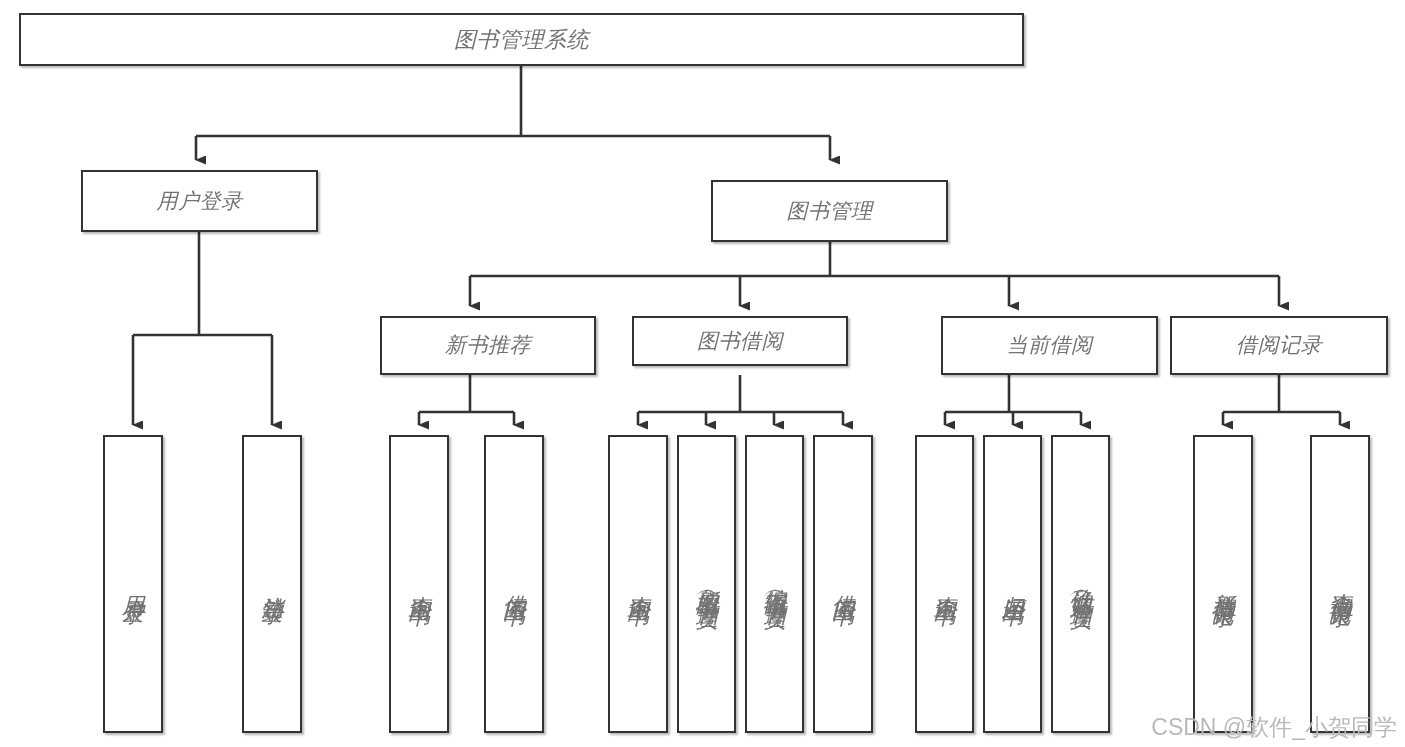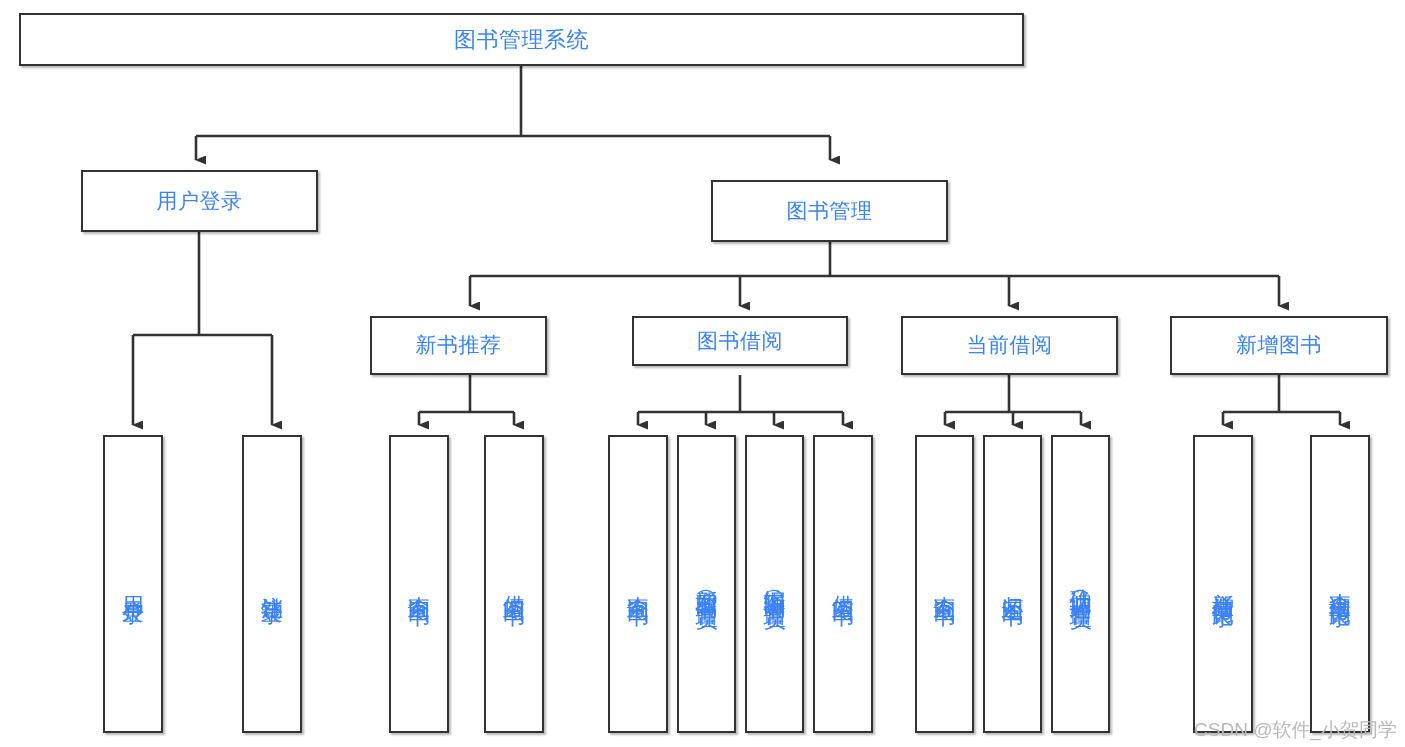--- a/index.html
+++ b/index.html
@@ -30,42 +30,43 @@
     box-sizing: border-box;
     border: 2px solid #333333;
     background: #ffffff;
     box-shadow: 2px 2px 2px rgba(0,0,0,0.28);
     display: flex;
     align-items: center;
     justify-content: center;
     overflow: hidden;
   }
   .node .label {
-    color: #3b82f6;
+    color: #737373;
     font-size: 21px;
     line-height: 1.18;
     letter-spacing: 0.5px;
     white-space: nowrap;
+    font-style: italic;
   }
   .node.vertical .label {
     writing-mode: vertical-rl;
     text-orientation: upright;
     font-size: 22px;
     letter-spacing: 3px;
     line-height: 1.0;
   }
   .node.root .label { font-size: 22px; }
   .node.level2 .label { font-size: 21px; }
   .node.level3 .label { font-size: 21px; }
   #watermark {
     position: absolute;
     right: 8px;
     bottom: 4px;
     color: #b9b9b9;
-    font-size: 19px;
+    font-size: 23px;
     white-space: nowrap;
     user-select: none;
   }
 </style>
 </head>
 <body>
 
 <div id="diagram-root">
 
   <svg id="diagram-svg" viewBox="0 0 1405 747" xmlns="http://www.w3.org/2000/svg">
@@ -122,31 +123,31 @@
     <span class="label">图书管理系统</span>
   </div>
 
   <div class="node level2" style="left:81px; top:170px; width:237px; height:62px;">
     <span class="label">用户登录</span>
   </div>
   <div class="node level2" style="left:711px; top:180px; width:237px; height:62px;">
     <span class="label">图书管理</span>
   </div>
 
-  <div class="node level3" style="left:370px; top:316px; width:177px; height:59px;">
+  <div class="node level3" style="left:380px; top:316px; width:216px; height:59px;">
     <span class="label">新书推荐</span>
   </div>
   <div class="node level3" style="left:632px; top:316px; width:216px; height:50px;">
     <span class="label">图书借阅</span>
   </div>
-  <div class="node level3" style="left:901px; top:316px; width:217px; height:59px;">
+  <div class="node level3" style="left:941px; top:316px; width:217px; height:59px;">
     <span class="label">当前借阅</span>
   </div>
   <div class="node level3" style="left:1170px; top:316px; width:218px; height:59px;">
-    <span class="label">新增图书</span>
+    <span class="label">借阅记录</span>
   </div>
 
   <div class="node vertical" style="left:103px; top:435px; width:60px; height:298px;">
     <span class="label">用户登录</span>
   </div>
   <div class="node vertical" style="left:242px; top:435px; width:60px; height:298px;">
     <span class="label">注销登录</span>
   </div>
   <div class="node vertical" style="left:389px; top:435px; width:60px; height:298px;">
     <span class="label">查询图书</span>

